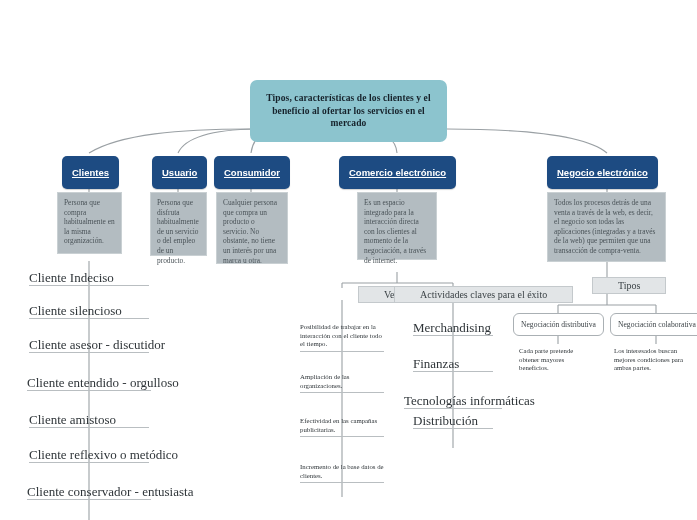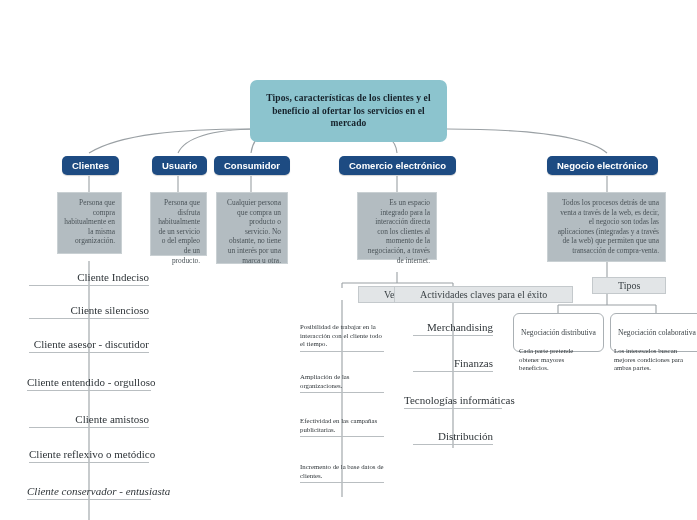--- a/index.html
+++ b/index.html
@@ -52,34 +52,35 @@
   
   .blue-pill {
     background: #1d4b82;
     border-radius: 5px;
     color: #ffffff;
     font-family: "Liberation Sans", sans-serif;
     font-weight: bold;
     font-size: 9.5px;
     line-height: 11px;
     text-align: center;
-    padding: 4px 10px;
+    padding: 11px 10px;
     white-space: nowrap;
     box-shadow: 0 1px 1px rgba(0,0,0,0.18);
+    text-decoration: underline;
   }
 
   
   .gray-box {
     background: #b3bcc1;
     border: 1px solid #c9d0d3;
     color: #4a5358;
     font-family: "Liberation Serif", serif;
     font-size: 7.4px;
     line-height: 9.6px;
-    text-align: right;
+    text-align: left;
     padding: 5px 6px;
   }
 
   
   .chip {
     background: #e2e5e7;
     border: 1px solid #c4c9cc;
     color: #3c4347;
     font-family: "Liberation Serif", serif;
     font-size: 10px;
@@ -92,31 +93,31 @@
   
   .round-box {
     background: #ffffff;
     border: 1px solid #aab0b4;
     border-radius: 6px;
     color: #3c4347;
     font-family: "Liberation Serif", serif;
     font-size: 7.6px;
     line-height: 9px;
     text-align: center;
-    padding: 14px 7px;
+    padding: 6px 7px;
     white-space: nowrap;
   }
 
   
   .uline {
     color: #2f3539;
     font-family: "Liberation Serif", serif;
-    font-size: 11px;
+    font-size: 13px;
     line-height: 9.5px;
-    text-align: right;
+    text-align: left;
     padding-bottom: 2px;
     border-bottom: 1px solid #b9bec1;
     white-space: nowrap;
   }
   .uline-left {
     color: #2f3539;
     font-family: "Liberation Serif", serif;
     font-size: 6.8px;
     line-height: 8.6px;
     text-align: left;
@@ -193,35 +194,35 @@
   <div class="node gray-box" style="left:357px; top:192px; width:80px; height:68px;">Es un espacio integrado para la interacción directa con los clientes al momento de la negociación, a través de internet.</div>
 
   <div class="node gray-box" style="left:547px; top:192px; width:119px; height:70px;">Todos los procesos detrás de una venta a través de la web, es decir, el negocio son todas las aplicaciones (integradas y a través de la web) que permiten que una transacción de compra-venta.</div>
 
   <div class="node uline" style="left:29px; top:273px; width:120px;">Cliente Indeciso</div>
   <div class="node uline" style="left:29px; top:306px; width:120px;">Cliente silencioso</div>
   <div class="node uline" style="left:29px; top:340px; width:120px;">Cliente asesor - discutidor</div>
   <div class="node uline" style="left:27px; top:378px; width:124px;">Cliente entendido - orgulloso</div>
   <div class="node uline" style="left:29px; top:415px; width:120px;">Cliente amistoso</div>
   <div class="node uline" style="left:29px; top:450px; width:120px;">Cliente reflexivo o metódico</div>
-  <div class="node uline" style="left:27px; top:487px; width:124px;font-style:italic;">Cliente conservador - entusiasta</div>
+  <div class="node uline" style="left:27px; top:487px; width:124px;">Cliente conservador - entusiasta</div>
 
   <div class="node chip" style="left:322px; top:286px;margin-left:36px;">Ventajas</div>
 
   <div class="node uline-left" style="left:300px; top:323px; width:84px;">Posibilidad de trabajar en la interacción con el cliente todo el tiempo.</div>
   <div class="node uline-left" style="left:300px; top:373px; width:84px;">Ampliación de las organizaciones.</div>
   <div class="node uline-left" style="left:300px; top:417px; width:84px;">Efectividad en las campañas publicitarias.</div>
   <div class="node uline-left" style="left:300px; top:463px; width:84px;">Incremento de la base datos de clientes.</div>
 
   <div class="node chip" style="left:394px; top:286px;">Actividades claves para el éxito</div>
 
   <div class="node uline" style="left:413px; top:323px; width:80px;">Merchandising</div>
   <div class="node uline" style="left:413px; top:359px; width:80px;">Finanzas</div>
   <div class="node uline" style="left:404px; top:396px; width:98px;">Tecnologías informáticas</div>
-  <div class="node uline" style="left:413px; top:432px; width:80px;">Distribución</div>
+  <div class="node uline" style="left:413px; top:416px; width:80px;">Distribución</div>
 
   <div class="node chip" style="left:592px; top:277px;">Tipos</div>
 
   <div class="node round-box" style="left:513px; top:313px;">Negociación distributiva</div>
 
   <div class="node round-box" style="left:610px; top:313px;">Negociación colaborativa</div>
 
   <div class="node plain" style="left:519px; top:347px; width:72px;">Cada parte pretende obtener mayores beneficios.</div>
 
   <div class="node plain" style="left:614px; top:347px; width:80px;">Los interesados buscan mejores condiciones para ambas partes.</div>

